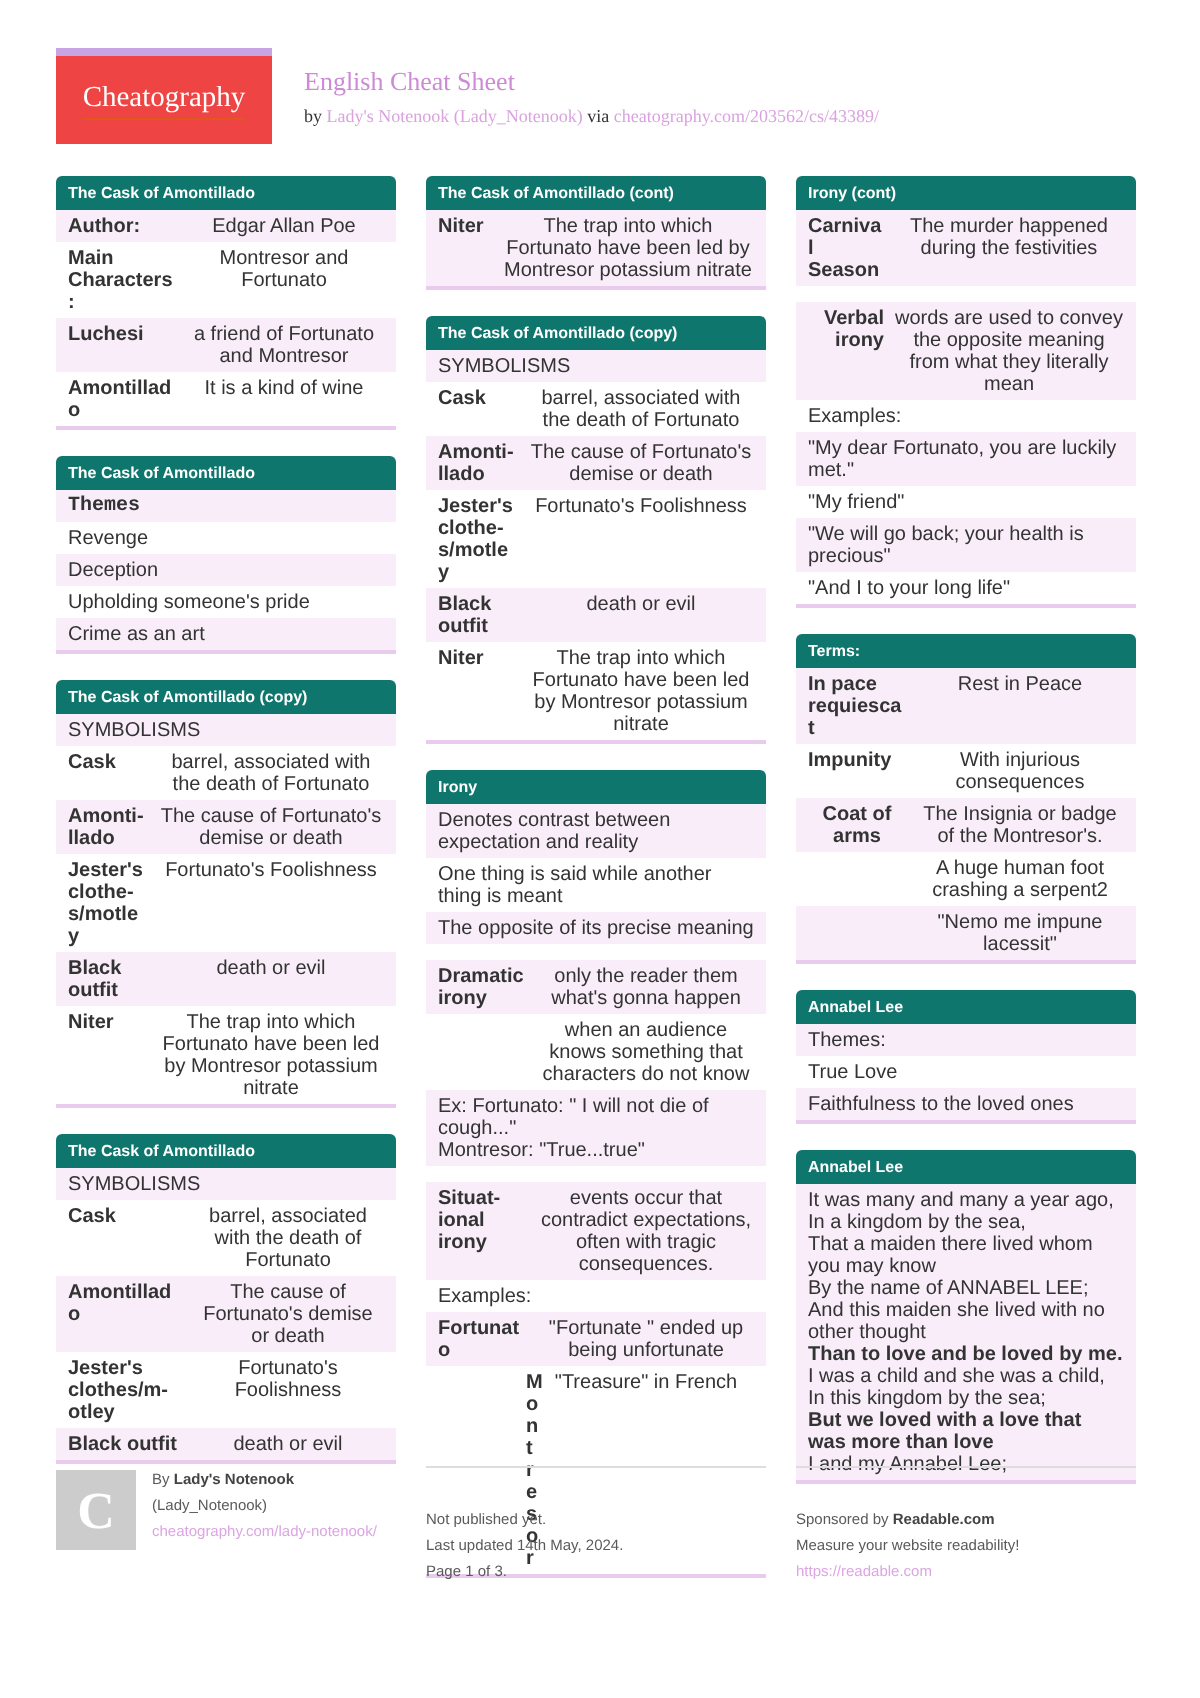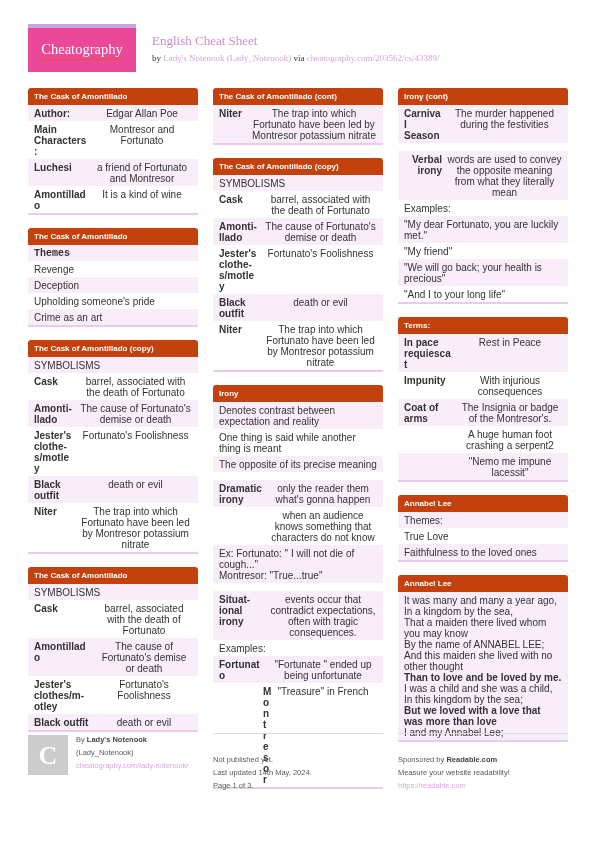--- a/index.html
+++ b/index.html
@@ -3,32 +3,32 @@
 <meta charset="utf-8">
 <style>
   html,body{margin:0;padding:0;}
   body{
     width:600px;height:849px;background:#ffffff;position:relative;overflow:hidden;
     font-family:"Liberation Sans", sans-serif;color:#333;
   }
   
   .logo{position:absolute;left:28px;top:24px;width:108px;}
   .logo-topbar{height:4px;background:#c9a4e2;}
-  .logo-box{background:#ec4899;height:44px;display:flex;align-items:center;justify-content:center;}
+  .logo-box{background:#ef4444;height:44px;display:flex;align-items:center;justify-content:center;}
   .logo-text{color:#fff;font-family:"Liberation Serif", serif;font-size:14.5px;
     border-bottom:1.5px solid #e2571e;padding-bottom:1px;}
   .title-area{position:absolute;left:152px;top:33px;font-family:"Liberation Serif", serif;}
   .sheet-title{color:#cd8bd5;font-size:13px;margin:0 0 4px 0;font-weight:normal;}
   .byline{font-size:9px;color:#333;}
   .plink{color:#d9a3df;text-decoration:none;cursor:pointer;}
   
   .col{position:absolute;top:88px;width:170px;}
   .col1{left:28px;} .col2{left:213px;} .col3{left:398px;}
   .card{margin-bottom:13px;border-bottom:2px solid #e9cbee;border-radius:3px 3px 0 0;}
-  .card-h{background:#c2410c;color:#fff;font-weight:bold;font-size:8px;line-height:9px;
+  .card-h{background:#0f766e;color:#fff;font-weight:bold;font-size:8px;line-height:9px;
     padding:4px 6px;border-radius:3px 3px 0 0;}
   .rows > .row:nth-child(odd){background:#f8edf9;}
   .row{font-size:10px;line-height:11px;padding:2.5px 6px;color:#333;}
   .row.kv{display:flex;}
   .row.kv .k{flex:none;width:50px;font-weight:bold;padding-right:5px;box-sizing:border-box;
     word-wrap:break-word;overflow-wrap:break-word;}
   .row.kv .v{flex:1;text-align:center;}
   .row.full.b{font-weight:bold;font-family:Liberation Mono, monospace;}
   .row.spacer{height:8px;padding:0 6px;}
   .row.block .line.b{font-weight:bold;}
@@ -241,21 +241,21 @@
       <div class="rows">
         <div class="row kv">
           <div class="k" style="width: 54px;">In pace requiescat</div>
           <div class="v">Rest in Peace</div>
         </div>
         <div class="row kv">
           <div class="k" style="width: 54px;">Impunity</div>
           <div class="v">With injurious consequences</div>
         </div>
         <div class="row kv">
-          <div class="k" style="width: 54px;">Coat of arms</div>
+          <div class="k" style="width: 54px; text-align: center;">Coat of arms</div>
           <div class="v">The Insignia or badge of the Montresor's.</div>
         </div>
         <div class="row kv">
           <div class="k" style="width: 54px;"></div>
           <div class="v">A huge human foot crashing a serpent2</div>
         </div>
         <div class="row kv">
           <div class="k" style="width: 54px;"></div>
           <div class="v">"Nemo me impune lacessit"</div>
         </div>

